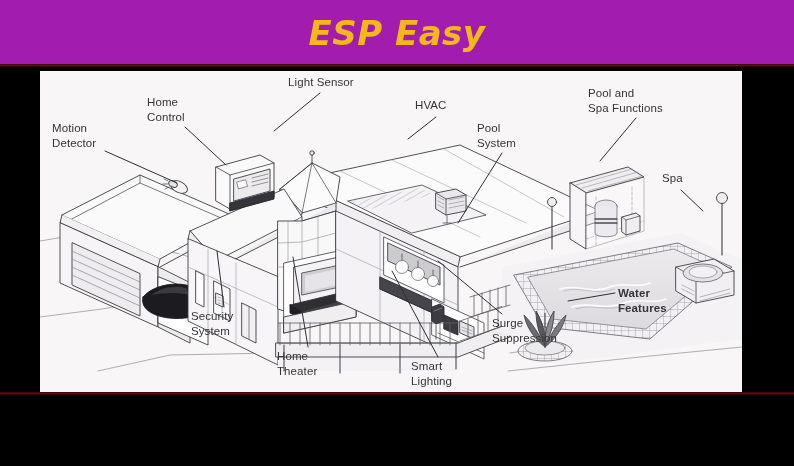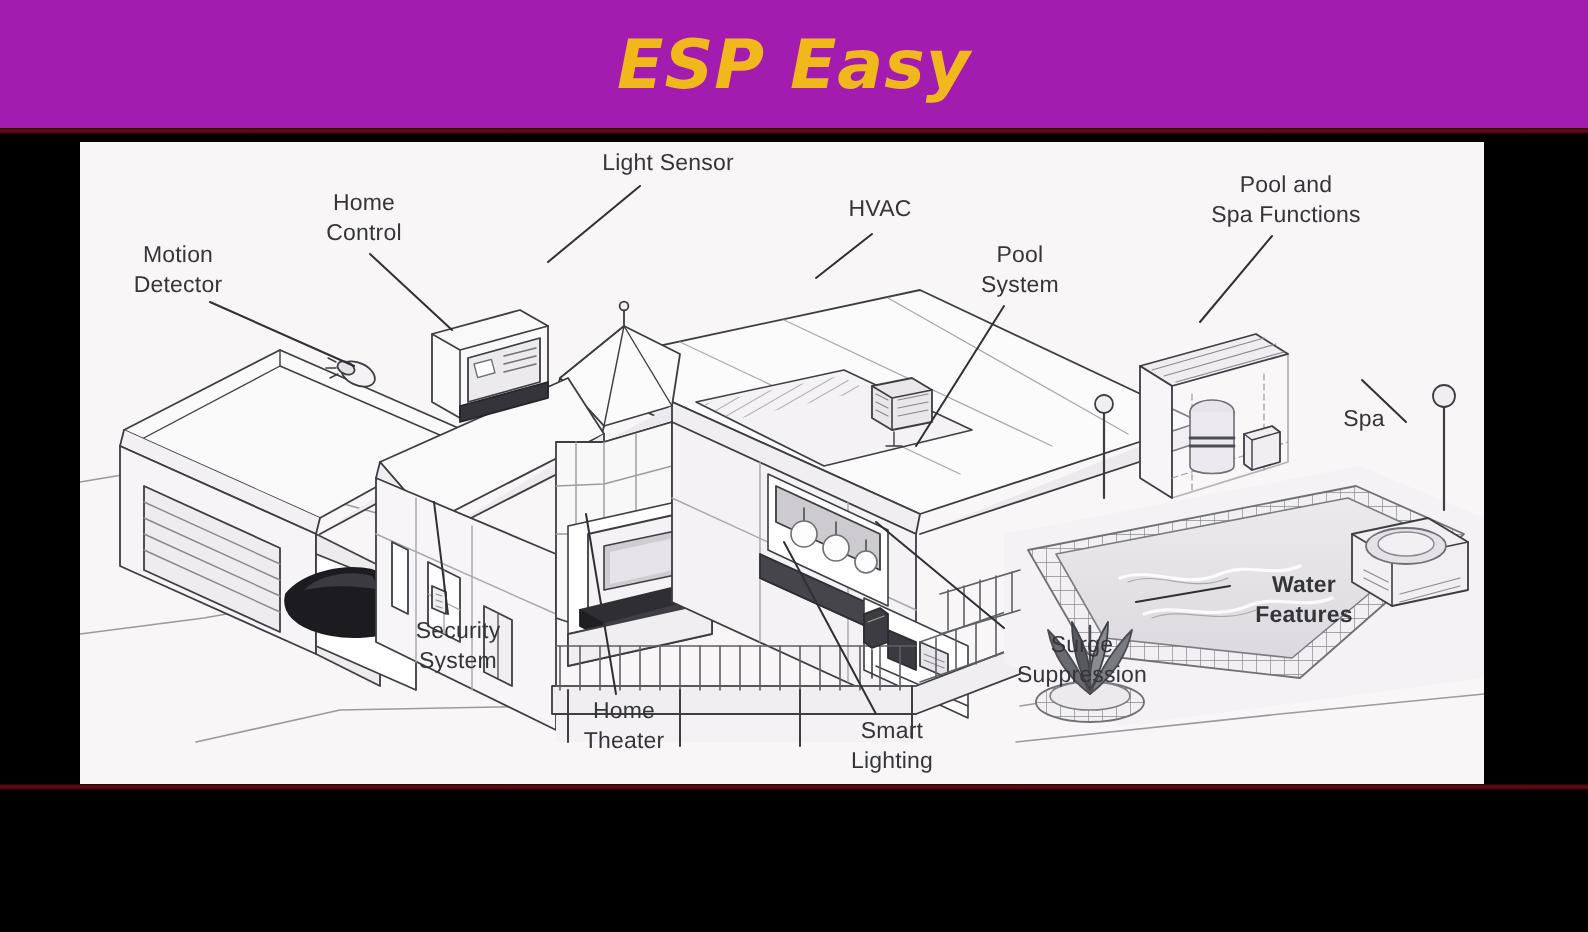--- a/index.html
+++ b/index.html
@@ -72,21 +72,21 @@
     display: block;
   }
 
   
   .callout {
     position: absolute;
     font-family: "Liberation Sans", sans-serif;
     font-size: 11.5px;
     line-height: 14.5px;
     color: #353539;
-    text-align: center;
+    text-align: left;
     white-space: pre-line;
     letter-spacing: 0.1px;
     pointer-events: auto;
   }
 </style>
 </head>
 <body>
 
 <div id="app">
 
@@ -390,21 +390,21 @@
     <div class="callout" style="left:12px;  top:50px;  width:74px;">Motion
 Detector</div>
     <div class="callout" style="left:107px; top:24px;  width:70px;">Home
 Control</div>
     <div class="callout" style="left:248px; top:4px;   width:92px;">Light Sensor</div>
     <div class="callout" style="left:375px; top:27px;  width:50px;">HVAC</div>
     <div class="callout" style="left:437px; top:50px;  width:66px;">Pool
 System</div>
     <div class="callout" style="left:548px; top:15px;  width:110px;">Pool and
 Spa Functions</div>
-    <div class="callout" style="left:622px; top:100px; width:40px;margin-top:32px;">Spa</div>
+    <div class="callout" style="left:622px; top:100px; width:40px;">Spa</div>
     <div class="callout" style="left:578px; top:215px; width:68px;font-weight:bold;">Water
 Features</div>
     <div class="callout" style="left:371px; top:288px; width:70px;">Smart
 Lighting</div>
     <div class="callout" style="left:452px; top:245px; width:98px;">Surge
 Suppression</div>
     <div class="callout" style="left:237px; top:278px; width:70px;">Home
 Theater</div>
     <div class="callout" style="left:151px; top:238px; width:76px;">Security
 System</div>

